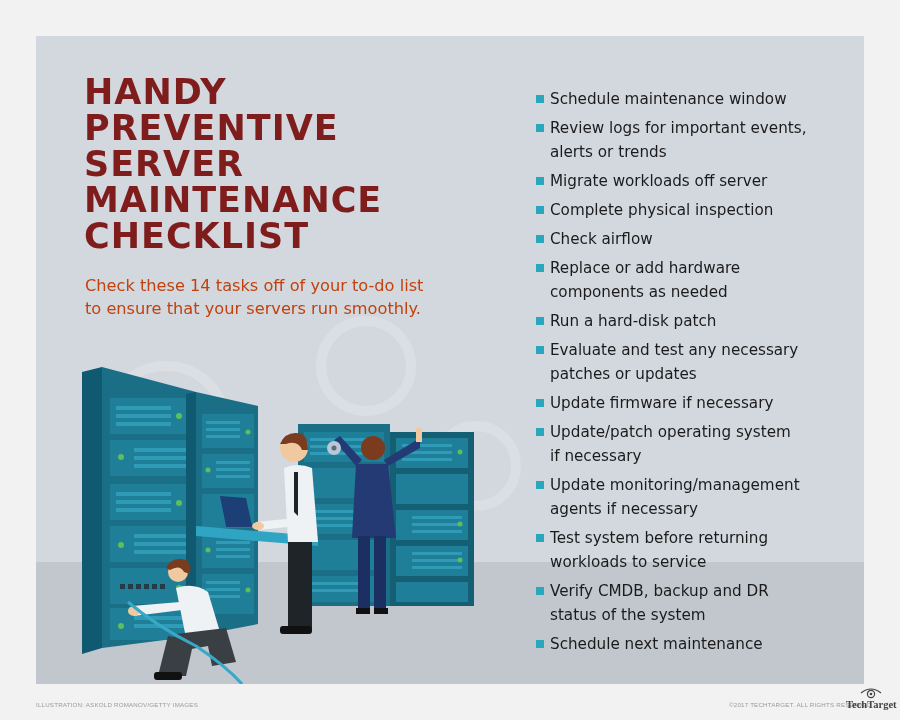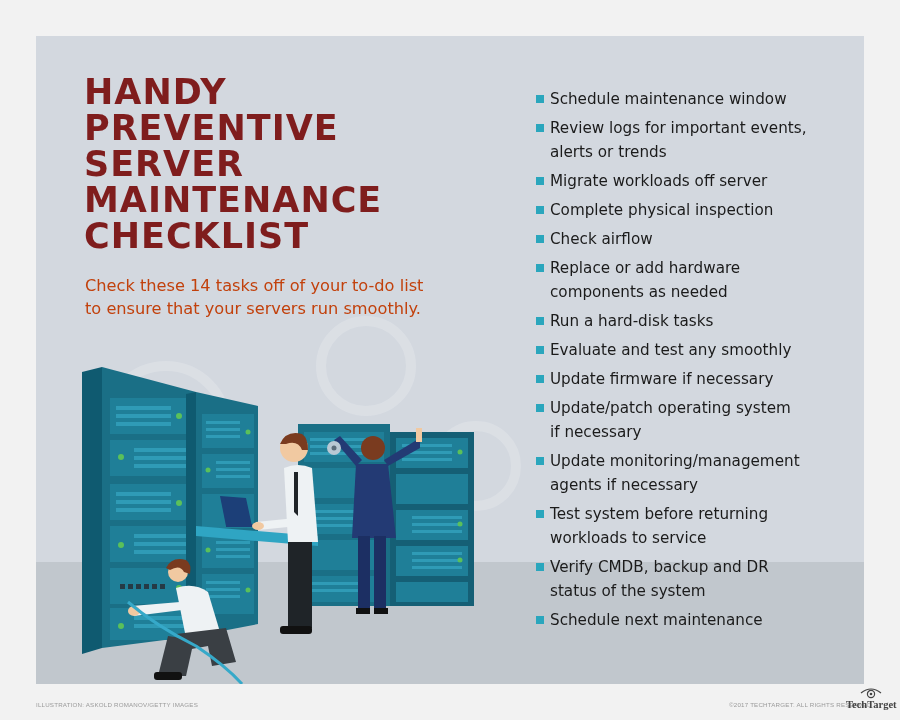--- a/index.html
+++ b/index.html
@@ -232,25 +232,26 @@
         <span class="bullet"></span>
         <span class="txt">Check airflow</span>
       </li>
     <li>
         <span class="bullet"></span>
         <span class="txt">Replace or add hardware</span>
         <span class="txt">components as needed</span>
       </li>
     <li>
         <span class="bullet"></span>
-        <span class="txt">Run a hard-disk tasks</span>
-      </li>
-    <li>
-        <span class="bullet"></span>
-        <span class="txt">Evaluate and test any smoothly</span>
+        <span class="txt">Run a hard-disk patch</span>
+      </li>
+    <li>
+        <span class="bullet"></span>
+        <span class="txt">Evaluate and test any necessary</span>
+        <span class="txt">patches or updates</span>
       </li>
     <li>
         <span class="bullet"></span>
         <span class="txt">Update firmware if necessary</span>
       </li>
     <li>
         <span class="bullet"></span>
         <span class="txt">Update/patch operating system</span>
         <span class="txt">if necessary</span>
       </li>

